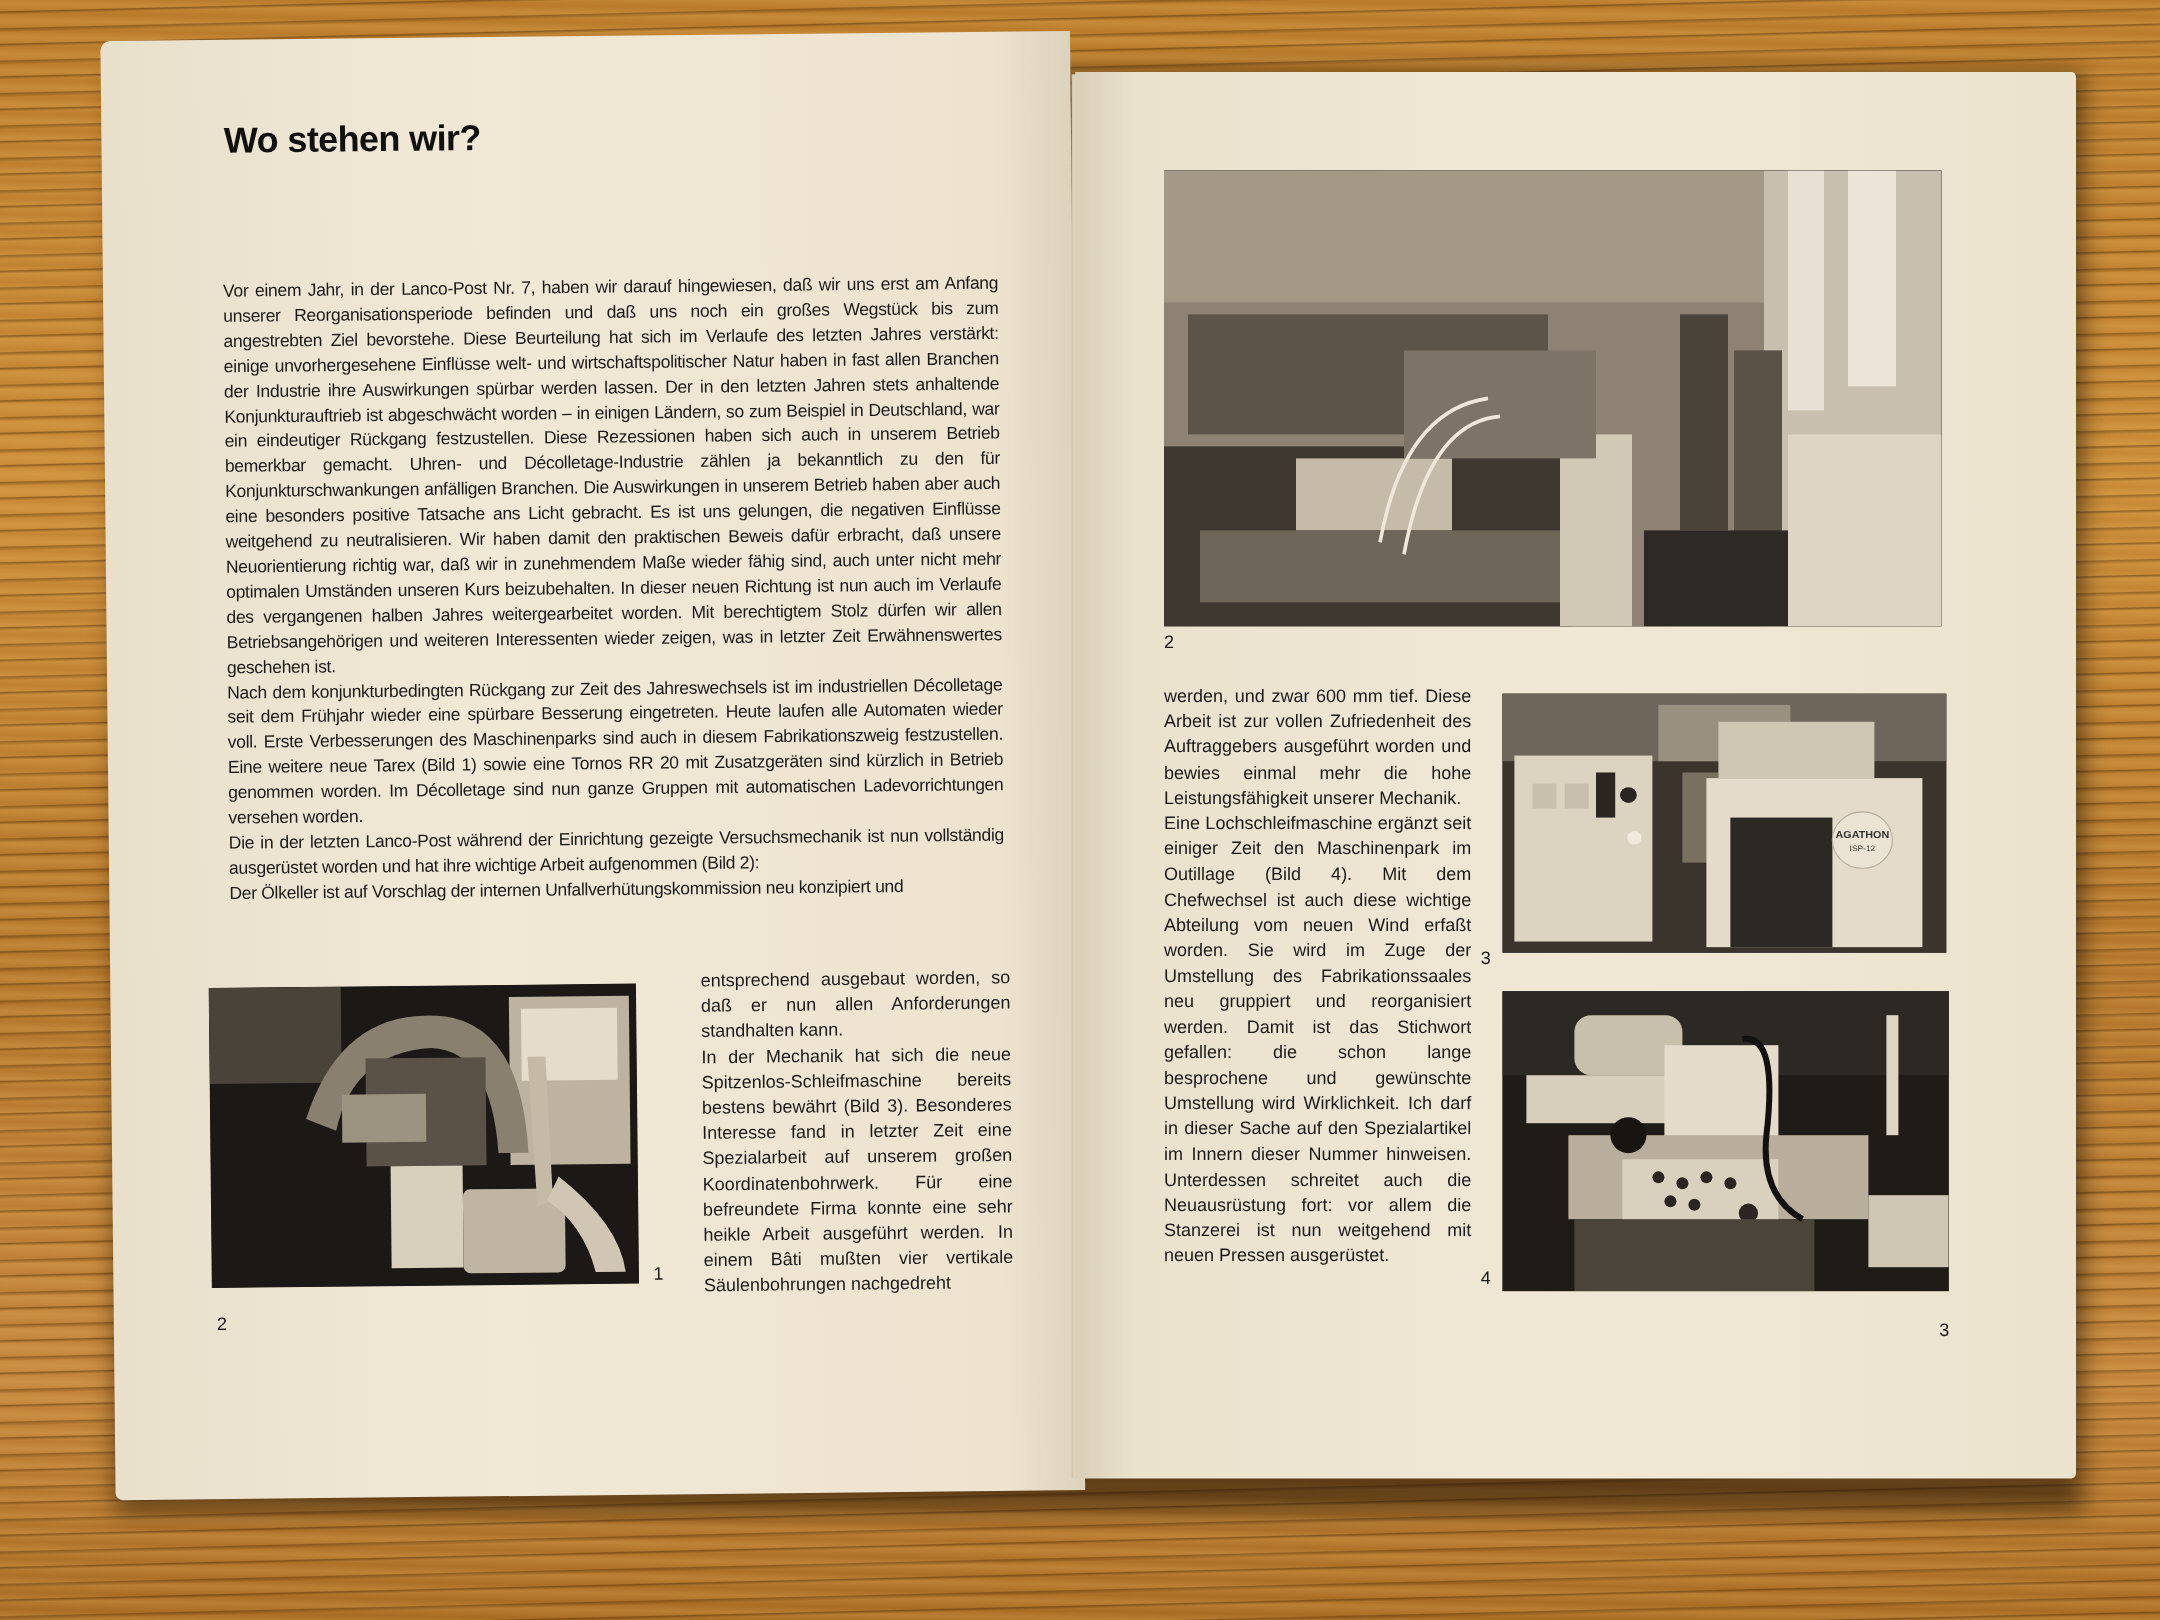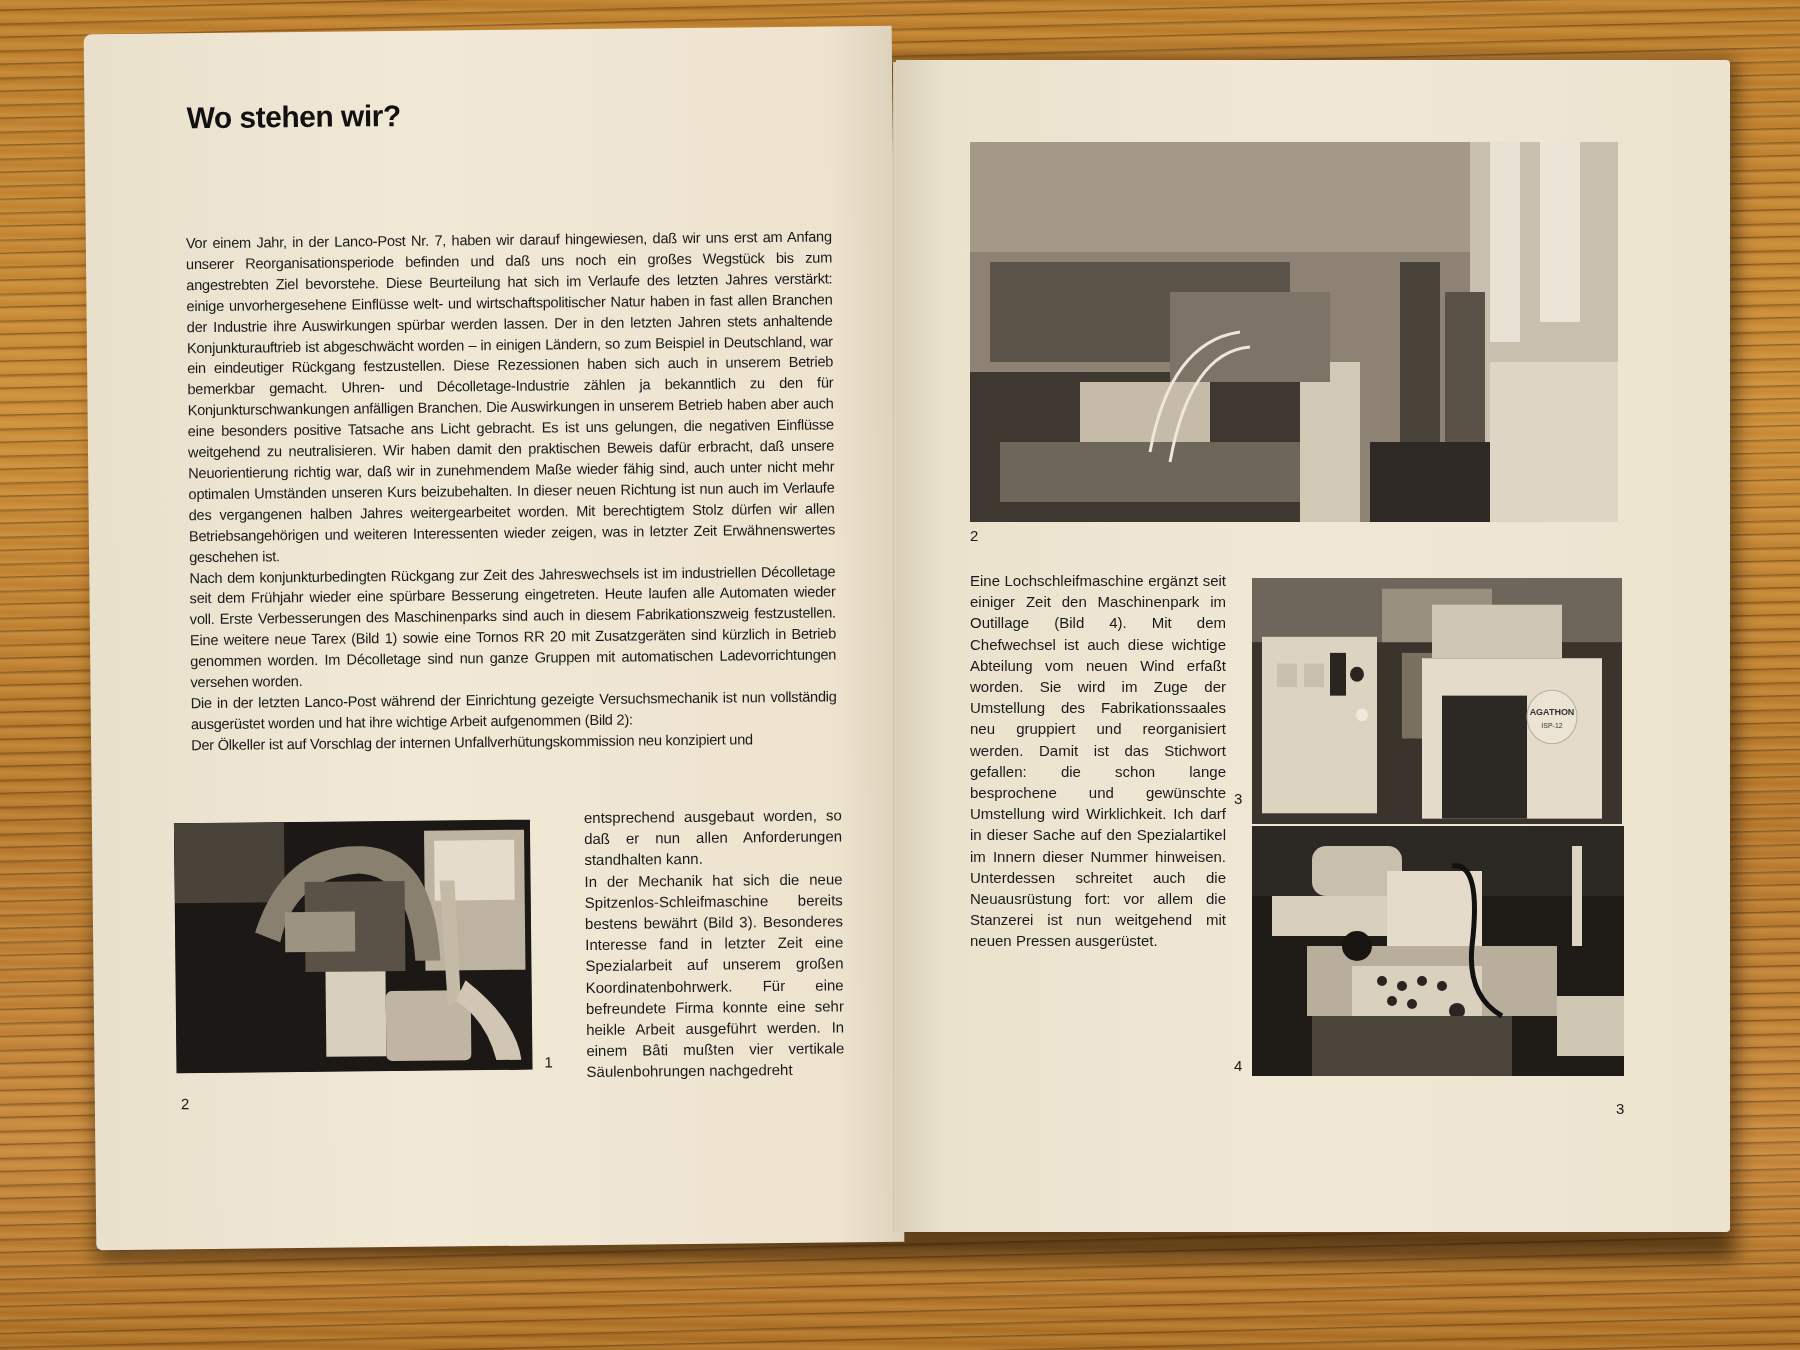--- a/index.html
+++ b/index.html
@@ -139,24 +139,25 @@
       <rect x="475" y="150" width="40" height="180" fill="#5a5246"></rect>
       <rect x="520" y="220" width="128" height="160" fill="#ded5c5"></rect>
       <rect x="400" y="300" width="120" height="80" fill="#2e2924"></rect>
       <path d="M180 310 Q200 200 270 190" stroke="#efe7da" stroke-width="3" fill="none"></path>
       <path d="M200 320 Q220 210 280 205" stroke="#efe7da" stroke-width="3" fill="none"></path>
     </svg>
   </div>
   <span class="fig-num" style="left:74px; top:467px;">2</span>
 
   <div class="body-text right-col-text">
+    <p>werden, und zwar 600 mm tief. Diese Arbeit ist zur vollen Zufriedenheit des Auftraggebers ausgeführt worden und bewies einmal mehr die hohe Leistungsfähigkeit unserer Mechanik.</p>
     <p>Eine Lochschleifmaschine ergänzt seit einiger Zeit den Maschinenpark im Outillage (Bild 4). Mit dem Chefwechsel ist auch diese wichtige Abteilung vom neuen Wind erfaßt worden. Sie wird im Zuge der Umstellung des Fabrikationssaales neu gruppiert und reorganisiert werden. Damit ist das Stichwort gefallen: die schon lange besprochene und gewünschte Umstellung wird Wirklichkeit. Ich darf in dieser Sache auf den Spezialartikel im Innern dieser Nummer hinweisen. Unterdessen schreitet auch die Neuausrüstung fort: vor allem die Stanzerei ist nun weitgehend mit neuen Pressen ausgerüstet.</p>
   </div>
 
-  <div class="photo" style="left:356px; top:518px; width:370px; height:246px;">
+  <div class="photo" style="left:356px; top:518px; width:370px; height:216px;">
     <svg viewBox="0 0 370 230" preserveAspectRatio="none">
       <rect width="370" height="230" fill="#3a342d"></rect>
       <rect x="0" y="0" width="370" height="60" fill="#6e665a"></rect>
       <rect x="130" y="10" width="110" height="50" fill="#9a9080"></rect>
       <rect x="10" y="55" width="115" height="165" fill="#ddd3c1"></rect>
       <rect x="25" y="80" width="20" height="22" fill="#c8bfad"></rect>
       <rect x="52" y="80" width="20" height="22" fill="#c8bfad"></rect>
       <rect x="78" y="70" width="16" height="40" fill="#2a2520"></rect>
       <circle cx="105" cy="90" r="7" fill="#2a2520"></circle>
       <circle cx="110" cy="128" r="6" fill="#f0e9dc"></circle>

